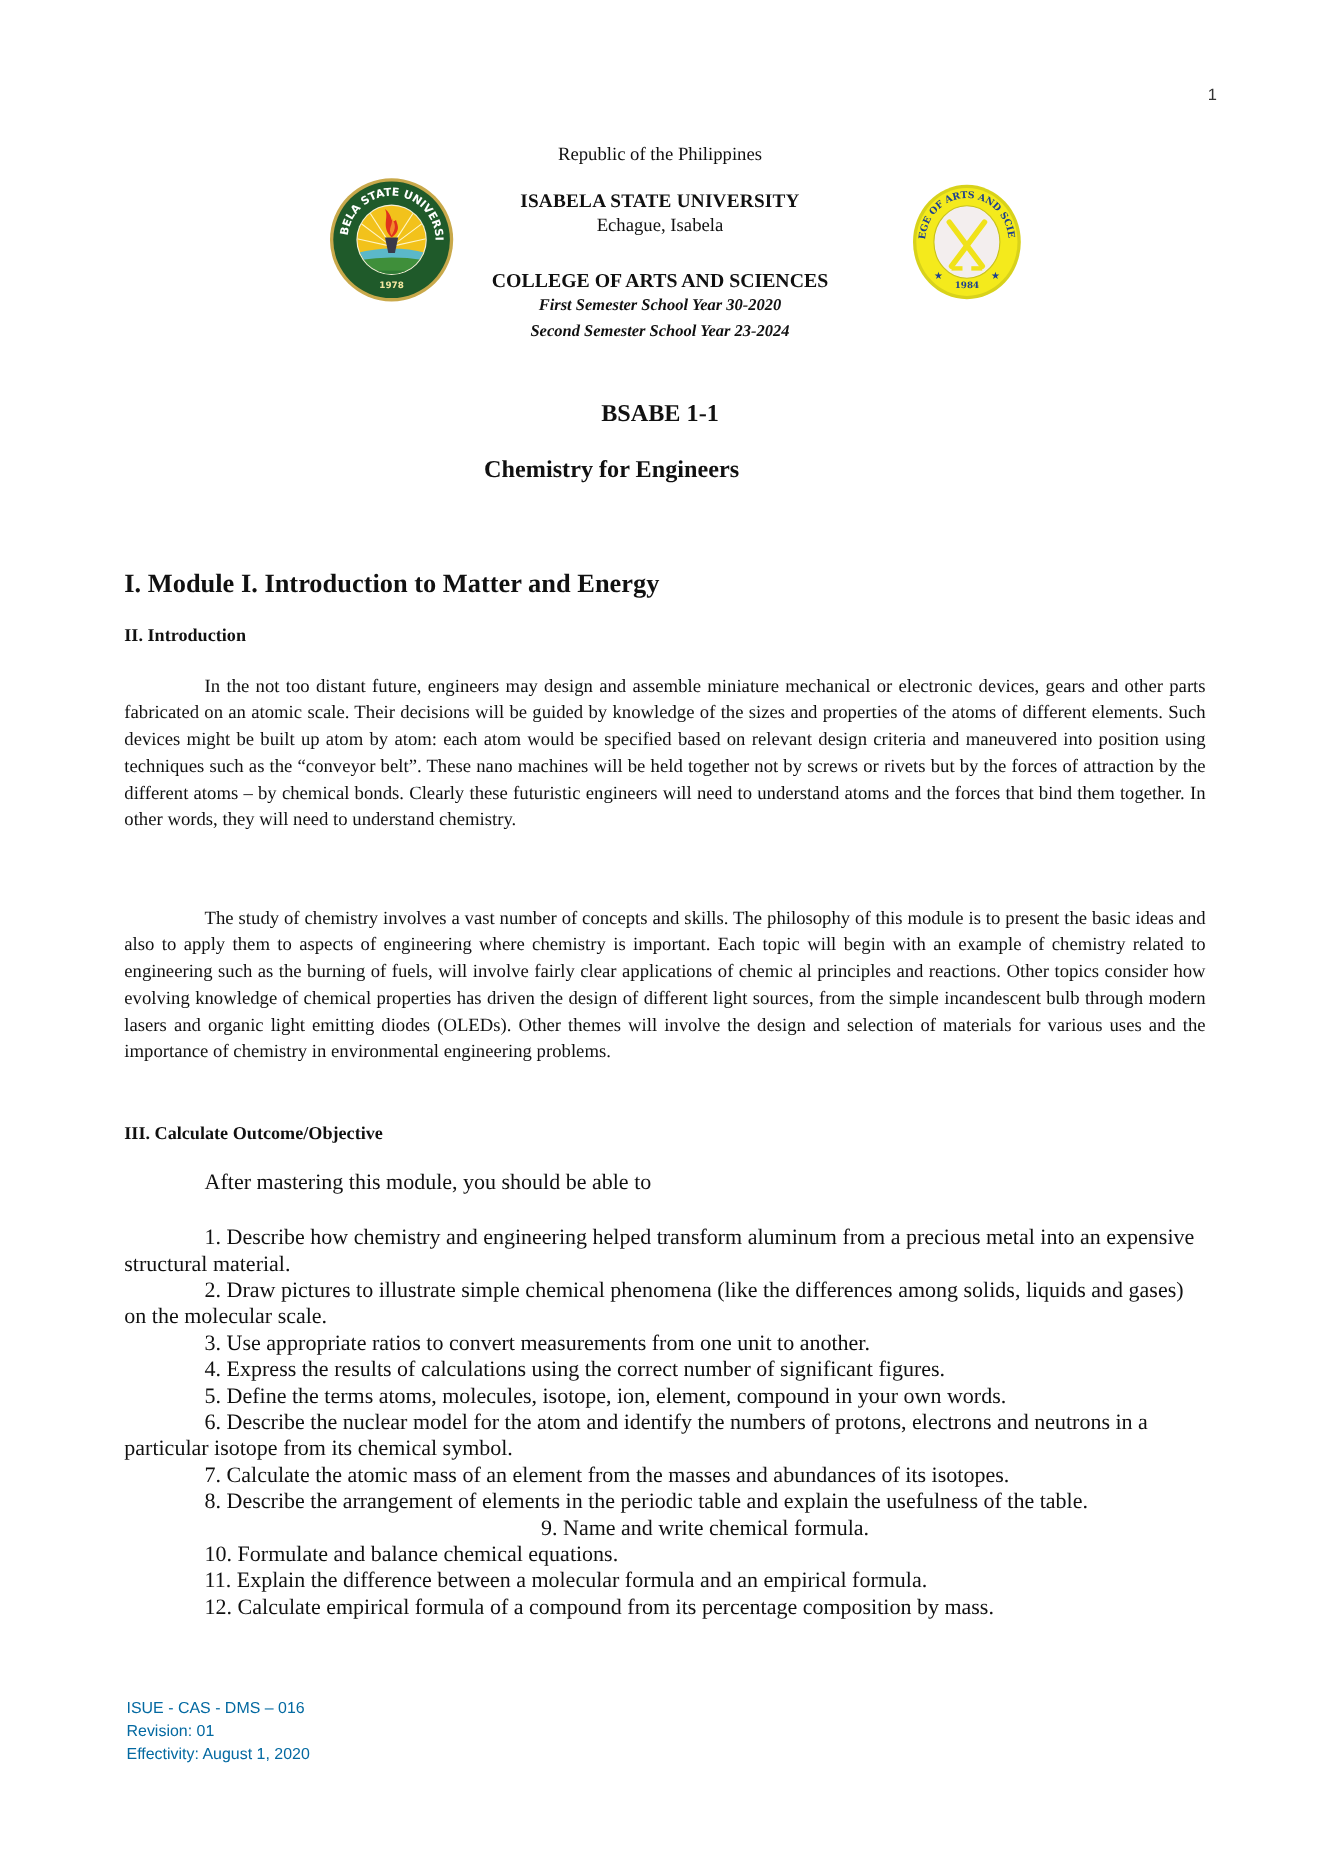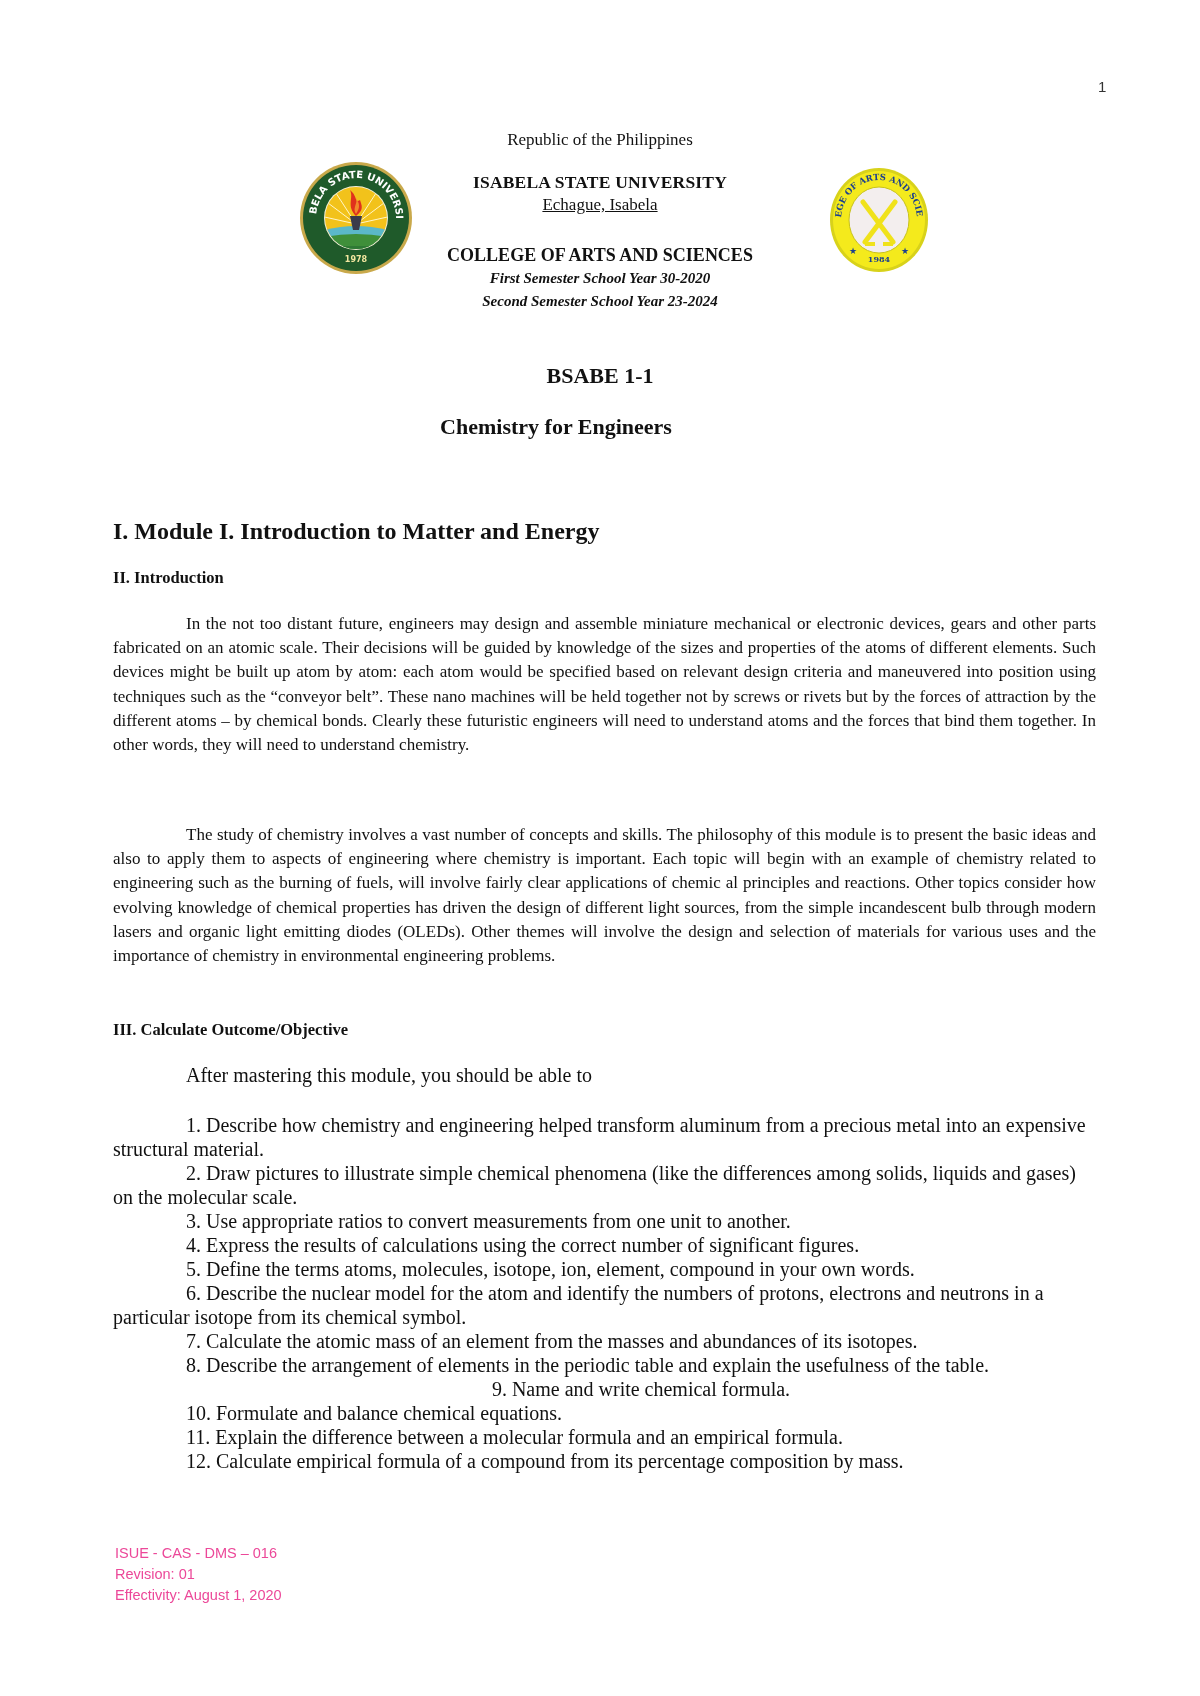--- a/index.html
+++ b/index.html
@@ -3,39 +3,39 @@
 <meta charset="utf-8">
 <style>
   html, body { margin: 0; padding: 0; background: #ffffff; }
   body { width: 1200px; height: 1696px; position: relative; overflow: hidden;
          font-family: "Liberation Serif", "DejaVu Serif", serif; color: #111; }
   .page-num { position: absolute; left: 1098px; top: 78px; font-family: "Liberation Sans", sans-serif; font-size: 15px; color: #333; }
 
   .header { position: absolute; left: 0; top: 120px; width: 1200px; text-align: center; }
   .header .republic { position: absolute; left: 0; width: 1200px; top: 10px; font-size: 17px; }
   .header .univ { position: absolute; left: 0; width: 1200px; top: 52px; font-size: 17.5px; font-weight: bold; letter-spacing: 0.2px; }
-  .header .loc { position: absolute; left: 0; width: 1200px; top: 75px; font-size: 17px; text-decoration: underline; }
+  .header .loc { position: absolute; left: 0; width: 1200px; top: 75px; font-size: 17px; }
   .header .college { position: absolute; left: 0; width: 1200px; top: 125px; font-size: 18px; font-weight: bold; }
   .header .sem1 { position: absolute; left: 0; width: 1200px; top: 150px; font-size: 15px; font-weight: bold; font-style: italic; }
   .header .sem2 { position: absolute; left: 0; width: 1200px; top: 173px; font-size: 15px; font-weight: bold; font-style: italic; }
 
   .logo-left { position: absolute; left: 298px; top: 160px; width: 116px; height: 116px; }
   .logo-right { position: absolute; left: 827px; top: 162px; width: 104px; height: 112px; }
 
   .course-code { position: absolute; left: 0; width: 1200px; top: 363px; text-align: center; font-size: 22px; font-weight: bold; }
   .course-title { position: absolute; left: 0; width: 1112px; top: 414px; text-align: center; font-size: 22px; font-weight: bold; }
 
   .module-title { position: absolute; left: 113px; top: 518px; font-size: 24px; font-weight: bold; }
   .sec-head { position: absolute; left: 113px; font-size: 16.5px; font-weight: bold; }
 
   .para { position: absolute; left: 113px; width: 983px; font-size: 17px; line-height: 24.2px;
           text-align: justify; text-indent: 73px; margin: 0; }
   .obj { position: absolute; left: 113px; width: 983px; font-size: 20px; line-height: 24.2px; text-indent: 73px; margin: 0; }
 
-  .footer { position: absolute; left: 115px; top: 1543px; font-family: "Liberation Sans", sans-serif; font-size: 14.5px; line-height: 21px; color: #ec4899; }
+  .footer { position: absolute; left: 115px; top: 1543px; font-family: "Liberation Sans", sans-serif; font-size: 14.5px; line-height: 21px; color: #0369a1; }
 </style>
 </head>
 <body>
 
 <div class="page-num">1</div>
 
 <div class="logo-left">
   <svg width="116" height="116" viewBox="0 0 116 116">
     <defs>
       <path id="arcTop" d="M 18 58 A 40 40 0 0 1 98 58"></path>

